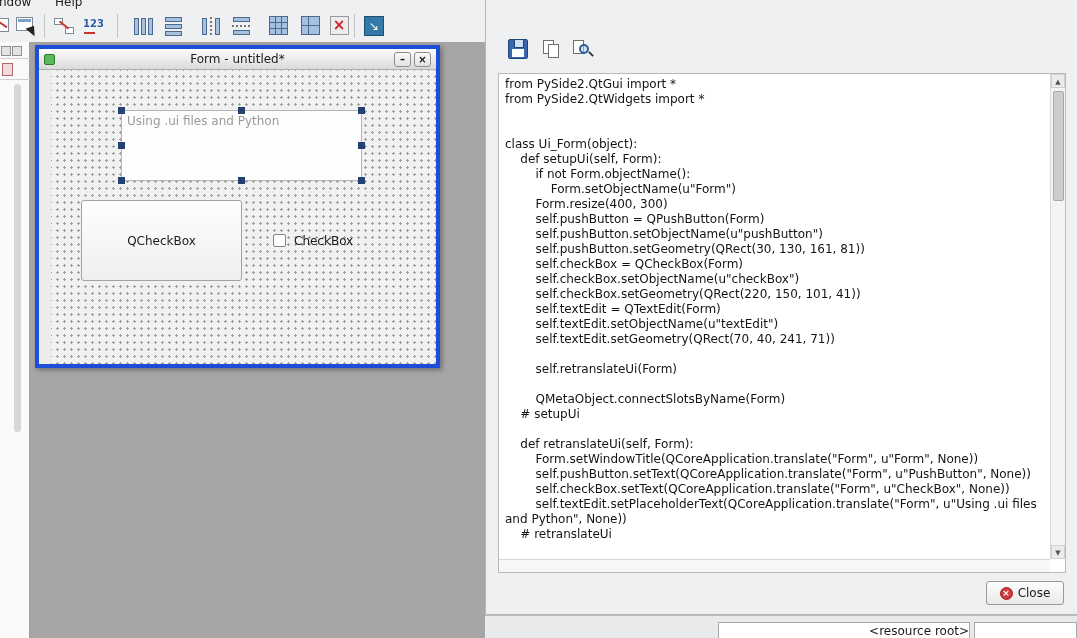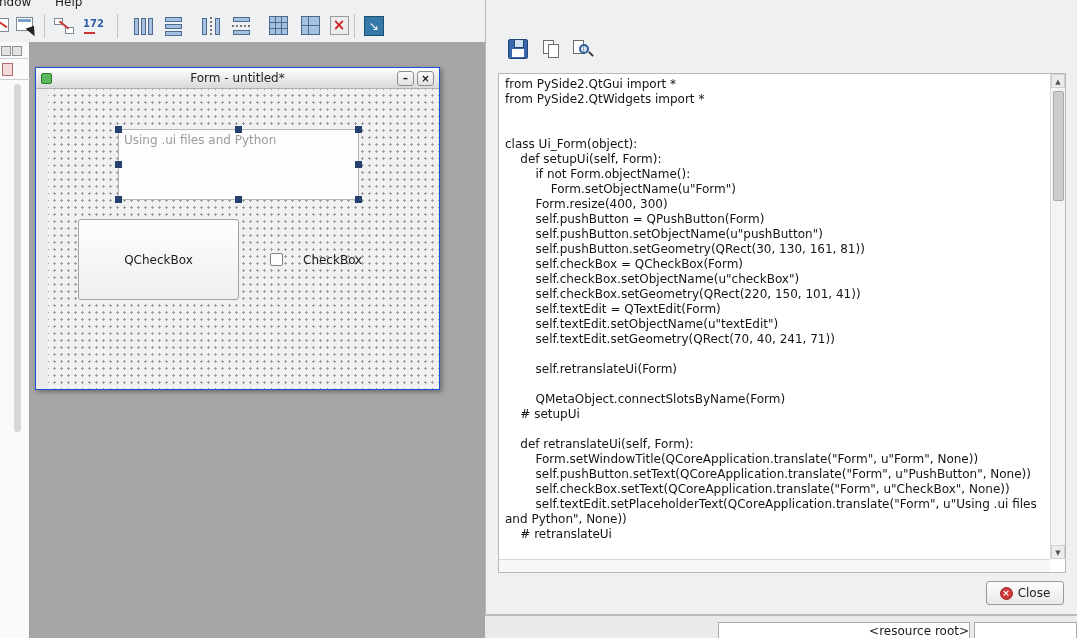--- a/index.html
+++ b/index.html
@@ -40,41 +40,41 @@
 
   
   .left-sidebar { position:absolute; left:0; top:42px; width:30px; height:596px; background:#fafafa; border-right:1px solid #9e9e9e; }
   .mini-btn { position:absolute; width:10px; height:10px; background:#e3e3e3; border:1px solid #8f8f8f; }
   .mini-tool { position:absolute; left:2px; top:21px; width:11px; height:13px; background:#f2dada; border:1px solid #b06a6a; }
   .sep-h { position:absolute; left:0; width:30px; height:1px; background:#cfcfcf; }
   .side-scroll { position:absolute; left:14px; top:42px; width:7px; height:348px; background:#d7d7d7; border-radius:3px; }
 
   
   .mdi { position:absolute; left:30px; top:42px; width:455px; height:596px; background:#a6a6a6; }
-  .form-window { position:absolute; left:5px; top:25px; width:405px; height:323px; background:#ebebeb;
-    border:1px solid #1d4ed8; box-shadow:2px 2px 5px rgba(0,0,0,.35); }
+  .form-window { position:absolute; left:5px; top:3px; width:405px; height:323px; background:#ebebeb;
+    border:4px solid #1d4ed8; box-shadow:2px 2px 5px rgba(0,0,0,.35); }
   .titlebar { position:absolute; left:0; top:0; right:0; height:21px;
     background:linear-gradient(#fefefe,#d9d9d9); border-bottom:1px solid #b0b0b0; }
   .fw-icon { position:absolute; left:5px; top:5px; width:11px; height:11px; background:#5cb85c; border:1px solid #2d7a2d; border-radius:2px; }
   .fw-title { display:block; text-align:center; line-height:21px; font-size:12px; color:#222; }
   .tb-btn { position:absolute; top:3px; width:17px; height:15px; border:1px solid #8e8e8e; border-radius:3px;
     background:linear-gradient(#fafafa,#e2e2e2); text-align:center; line-height:13px; font-size:10px; font-weight:bold; color:#111; }
   .form-body { position:absolute; left:0; top:21px; right:0; bottom:0; background-color:#f1f1f1;
     background-image:radial-gradient(circle, #9f9f9f 1px, transparent 1.1px); background-size:7px 7px; background-position:3px 3px;margin-left:12px; }
   .textedit { position:absolute; left:70px; top:40px; width:241px; height:71px; background:#fdfdfd; border:1px solid #b5b5b5; }
   .placeholder { position:absolute; left:5px; top:3px; color:#9b9b9b; font-size:12px; }
   .h { position:absolute; width:7px; height:7px; background:#26416f; }
   .h.tl{left:-4px;top:-4px} .h.tc{left:calc(50% - 4px);top:-4px} .h.tr{right:-4px;top:-4px}
   .h.ml{left:-4px;top:calc(50% - 4px)} .h.mr{right:-4px;top:calc(50% - 4px)}
   .h.bl{left:-4px;bottom:-4px} .h.bc{left:calc(50% - 4px);bottom:-4px} .h.br{right:-4px;bottom:-4px}
   .pushbtn { position:absolute; left:30px; top:130px; width:161px; height:81px;
     background:linear-gradient(#fefefe,#efefef); border:1px solid #a2a2a2; border-radius:3px;
     display:flex; align-items:center; justify-content:center; font-size:12px; }
   .checkbox { position:absolute; left:220px; top:150px; width:101px; height:41px;
-    display:flex; align-items:center; gap:20px; padding-left:2px; font-size:12px; }
+    display:flex; align-items:center; gap:8px; padding-left:2px; font-size:12px; }
   .cb-ind { width:13px; height:13px; background:#fdfdfd; border:1px solid #848484; border-radius:2px; flex:0 0 auto; }
 
   
   .code-dialog { position:absolute; left:485px; top:0; width:592px; height:615px; background:#eff0f1;
     border-left:1px solid #b6b6b6; border-bottom:1px solid #b6b6b6; }
   .dgi { position:absolute; top:37px; width:24px; height:24px; }
   .ic-save { position:relative; width:20px; height:20px; margin:2px; background:#3a67ad; border:1px solid #204678; border-radius:2px; }
   .ic-save::before { content:""; position:absolute; left:5px; top:0; width:8px; height:7px; background:#cfe0f2; border:1px solid #204678; border-top:none; }
   .ic-save::after { content:""; position:absolute; left:3px; bottom:1px; width:12px; height:8px; background:#fff; }
   .page { position:absolute; background:#fff; border:1px solid #6e6e6e; width:11px; height:14px; }
@@ -120,21 +120,21 @@
       <div style="position:absolute;left:4px;top:5px;width:13px;height:3px;background:#7aa0cc"></div>
       <div class="cursor-tri"></div>
     </div>
     <div class="sep" style="left:44px"></div>
     <div class="tbi" style="left:52px">
       <div class="wpanel" style="left:2px;top:4px;width:9px;height:7px"></div>
       <div class="wpanel" style="left:13px;top:13px;width:9px;height:7px"></div>
       <div class="redline" style="left:6px;top:10px;width:12px;height:2px;transform:rotate(40deg)"></div>
     </div>
     <div class="tbi" style="left:80px">
-      <span class="tabnum">172</span>
+      <span class="tabnum">123</span>
       <div class="redline" style="left:4px;bottom:4px;width:11px;height:2px"></div>
     </div>
     <div class="sep" style="left:117px"></div>
     <div class="tbi icflex" style="left:131px">
       <div class="vbar"></div>
         <div class="vbar"></div>
         <div class="vbar"></div>
     </div>
     <div class="tbi icflexcol" style="left:161px">
       <div class="hbar"></div>

